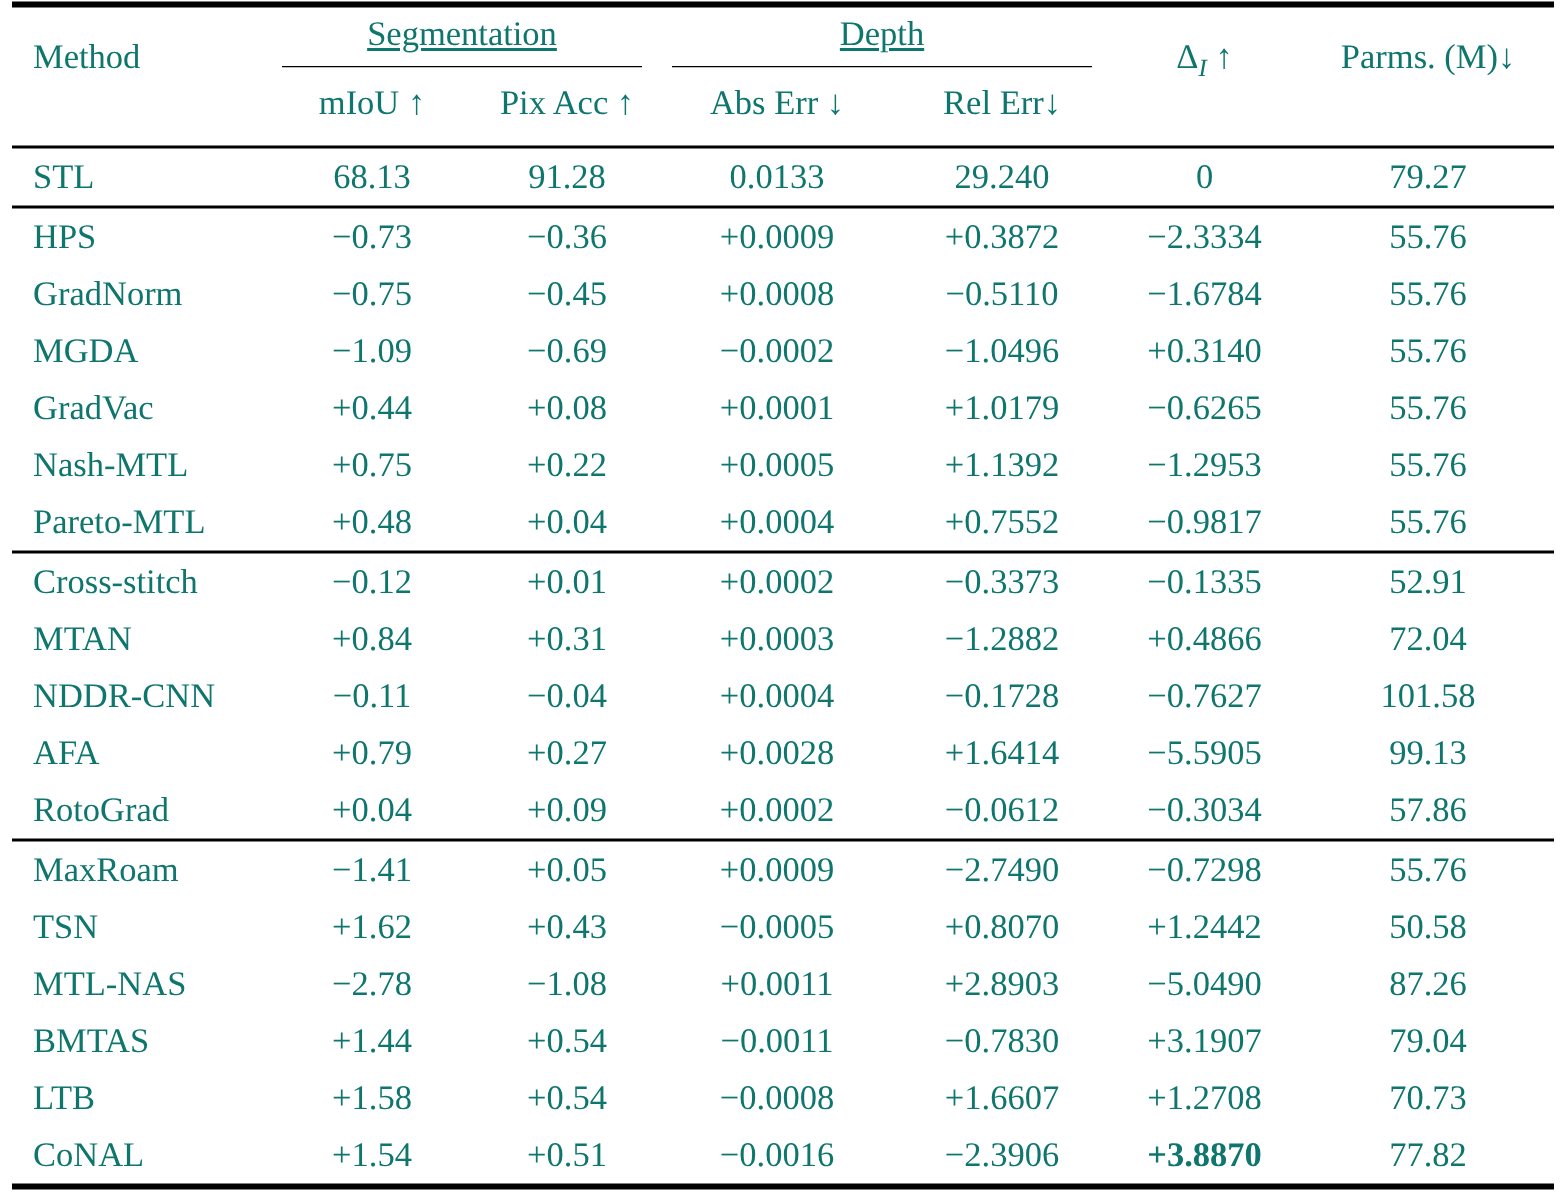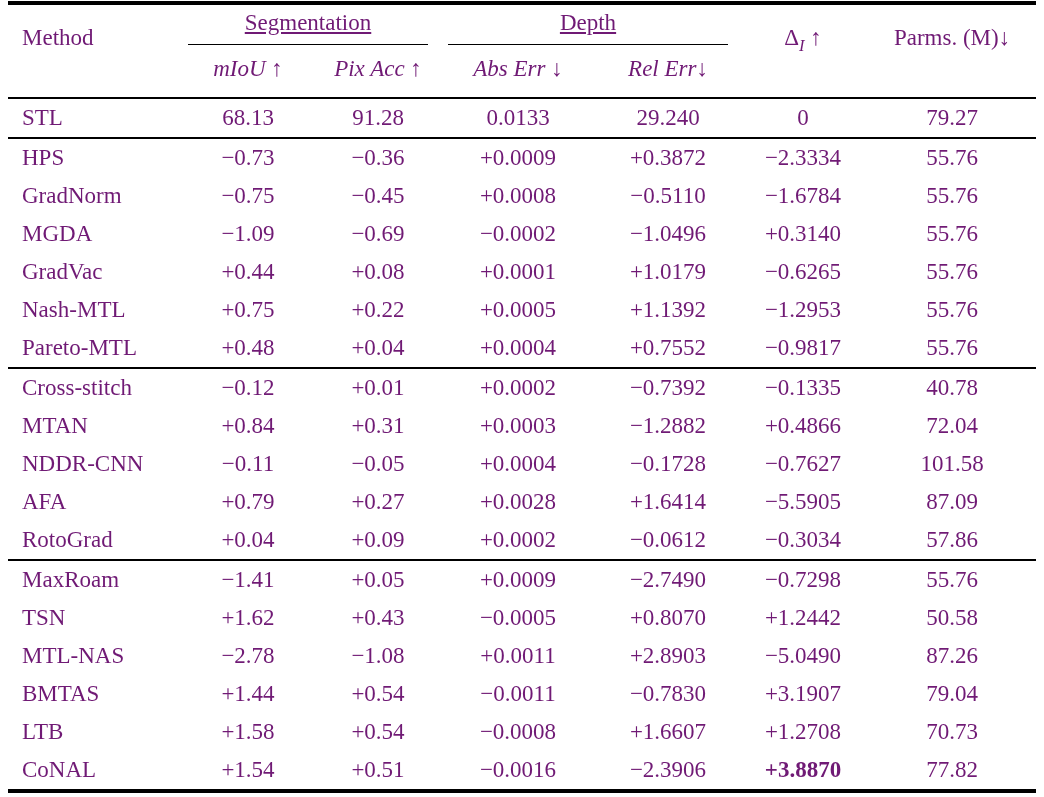--- a/index.html
+++ b/index.html
@@ -16,21 +16,21 @@
     font-family: "Liberation Serif", "DejaVu Serif", serif;
     color: #000000;
   }
   table.results {
     border-collapse: collapse;
     table-layout: fixed;
     width: 1028px;
     font-size: 23px;
     border-top: 4px solid #000;
     border-bottom: 4px solid #000;
-    color: #701a75;
+    color: #0f766e;
   }
   col.c-method { width: 170px; }
   col.c-miou   { width: 140px; }
   col.c-pixacc { width: 120px; }
   col.c-abserr { width: 160px; }
   col.c-relerr { width: 140px; }
   col.c-delta  { width: 130px; }
   col.c-parms  { width: 168px; }
 
   th, td {
@@ -49,21 +49,21 @@
   th.method-head {
     text-align: left;
     padding-left: 14px;
   }
   tr.hrow1 th.grp-th { padding-top: 5px; vertical-align: top; text-decoration: underline; }
   .grp {
     margin: 0 10px;
     border-bottom: 1.5px solid #000;
     padding-bottom: 8px;
   }
-  tr.hrow2 th { padding: 11px 0 15px 0; font-style: italic; }
+  tr.hrow2 th { padding: 11px 0 15px 0; }
   th sub {
     font-size: 0.72em;
     font-style: italic;
     line-height: 0;
   }
   
   tbody { border-top: 2px solid #000; }
   tbody td {
     height: 38px;
     line-height: 38px;
@@ -177,50 +177,50 @@
           <td>−0.9817</td>
           <td>55.76</td>
         </tr>
       </tbody>
       <tbody>
         <tr>
           <td class="method">Cross-stitch</td>
           <td>−0.12</td>
           <td>+0.01</td>
           <td>+0.0002</td>
-          <td>−0.7392</td>
+          <td>−0.3373</td>
           <td>−0.1335</td>
-          <td>40.78</td>
+          <td>52.91</td>
         </tr>
         <tr>
           <td class="method">MTAN</td>
           <td>+0.84</td>
           <td>+0.31</td>
           <td>+0.0003</td>
           <td>−1.2882</td>
           <td>+0.4866</td>
           <td>72.04</td>
         </tr>
         <tr>
           <td class="method">NDDR-CNN</td>
           <td>−0.11</td>
-          <td>−0.05</td>
+          <td>−0.04</td>
           <td>+0.0004</td>
           <td>−0.1728</td>
           <td>−0.7627</td>
           <td>101.58</td>
         </tr>
         <tr>
           <td class="method">AFA</td>
           <td>+0.79</td>
           <td>+0.27</td>
           <td>+0.0028</td>
           <td>+1.6414</td>
           <td>−5.5905</td>
-          <td>87.09</td>
+          <td>99.13</td>
         </tr>
         <tr>
           <td class="method">RotoGrad</td>
           <td>+0.04</td>
           <td>+0.09</td>
           <td>+0.0002</td>
           <td>−0.0612</td>
           <td>−0.3034</td>
           <td>57.86</td>
         </tr>

